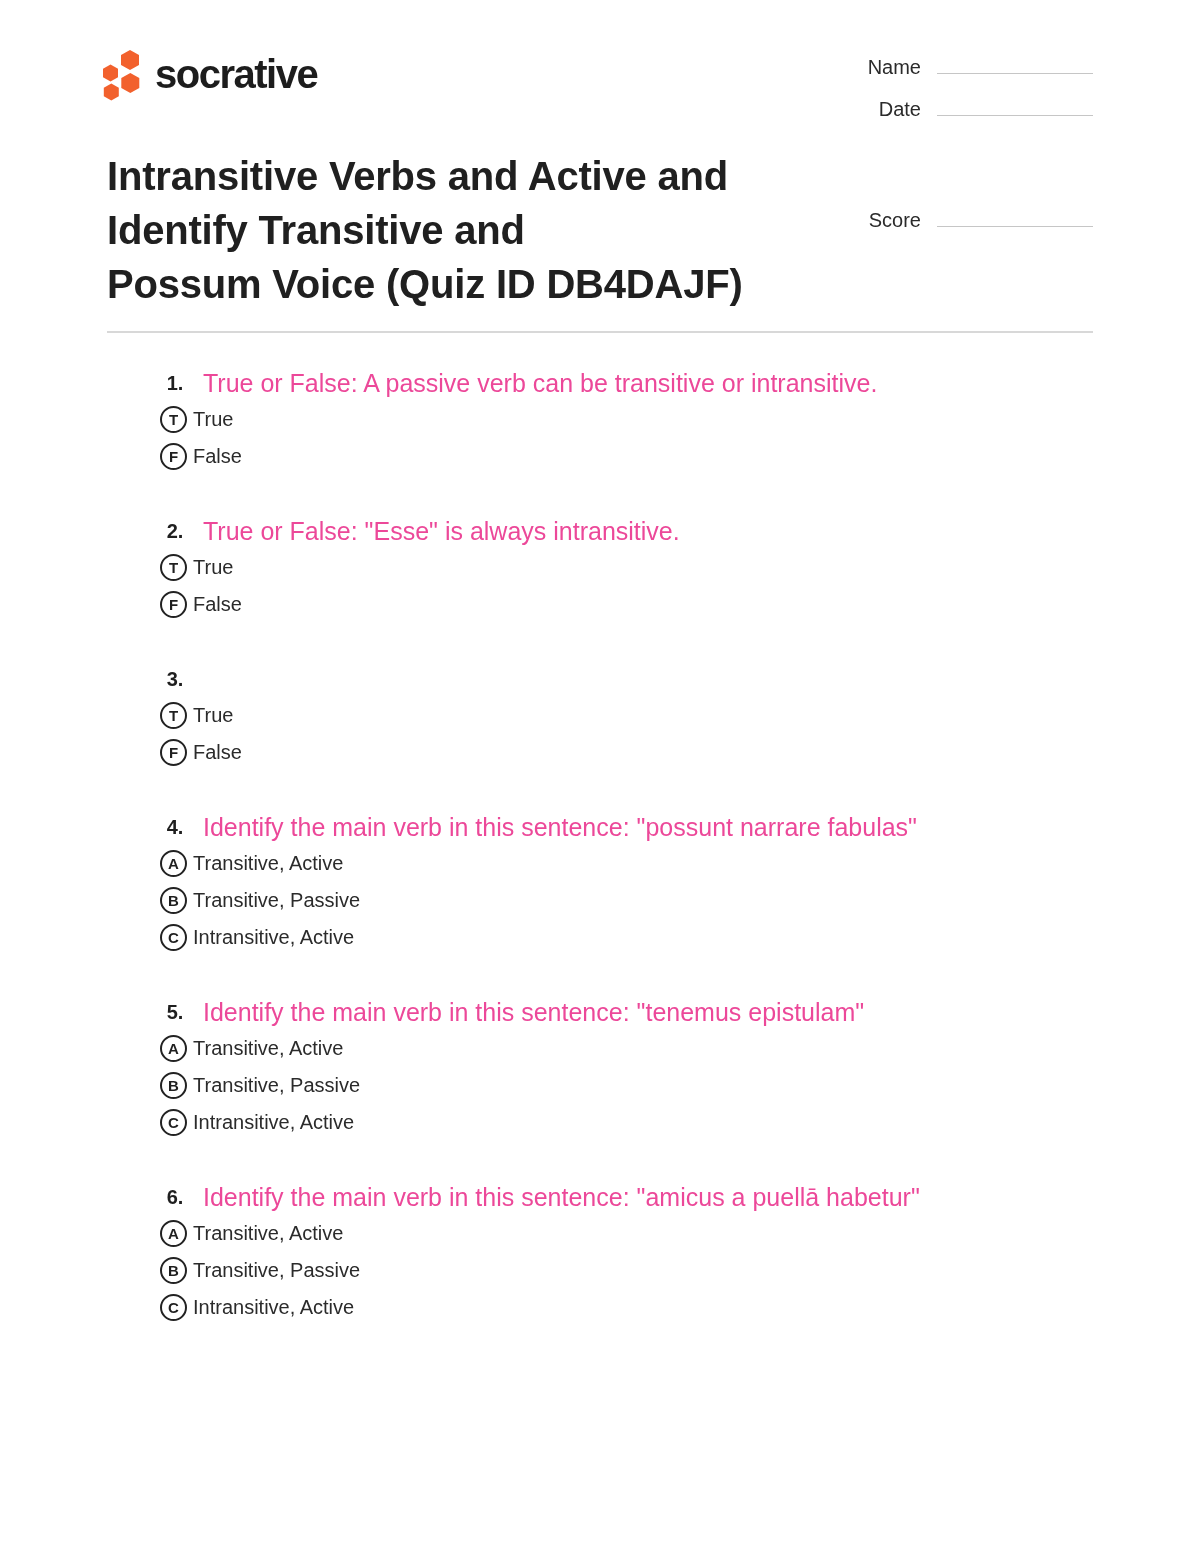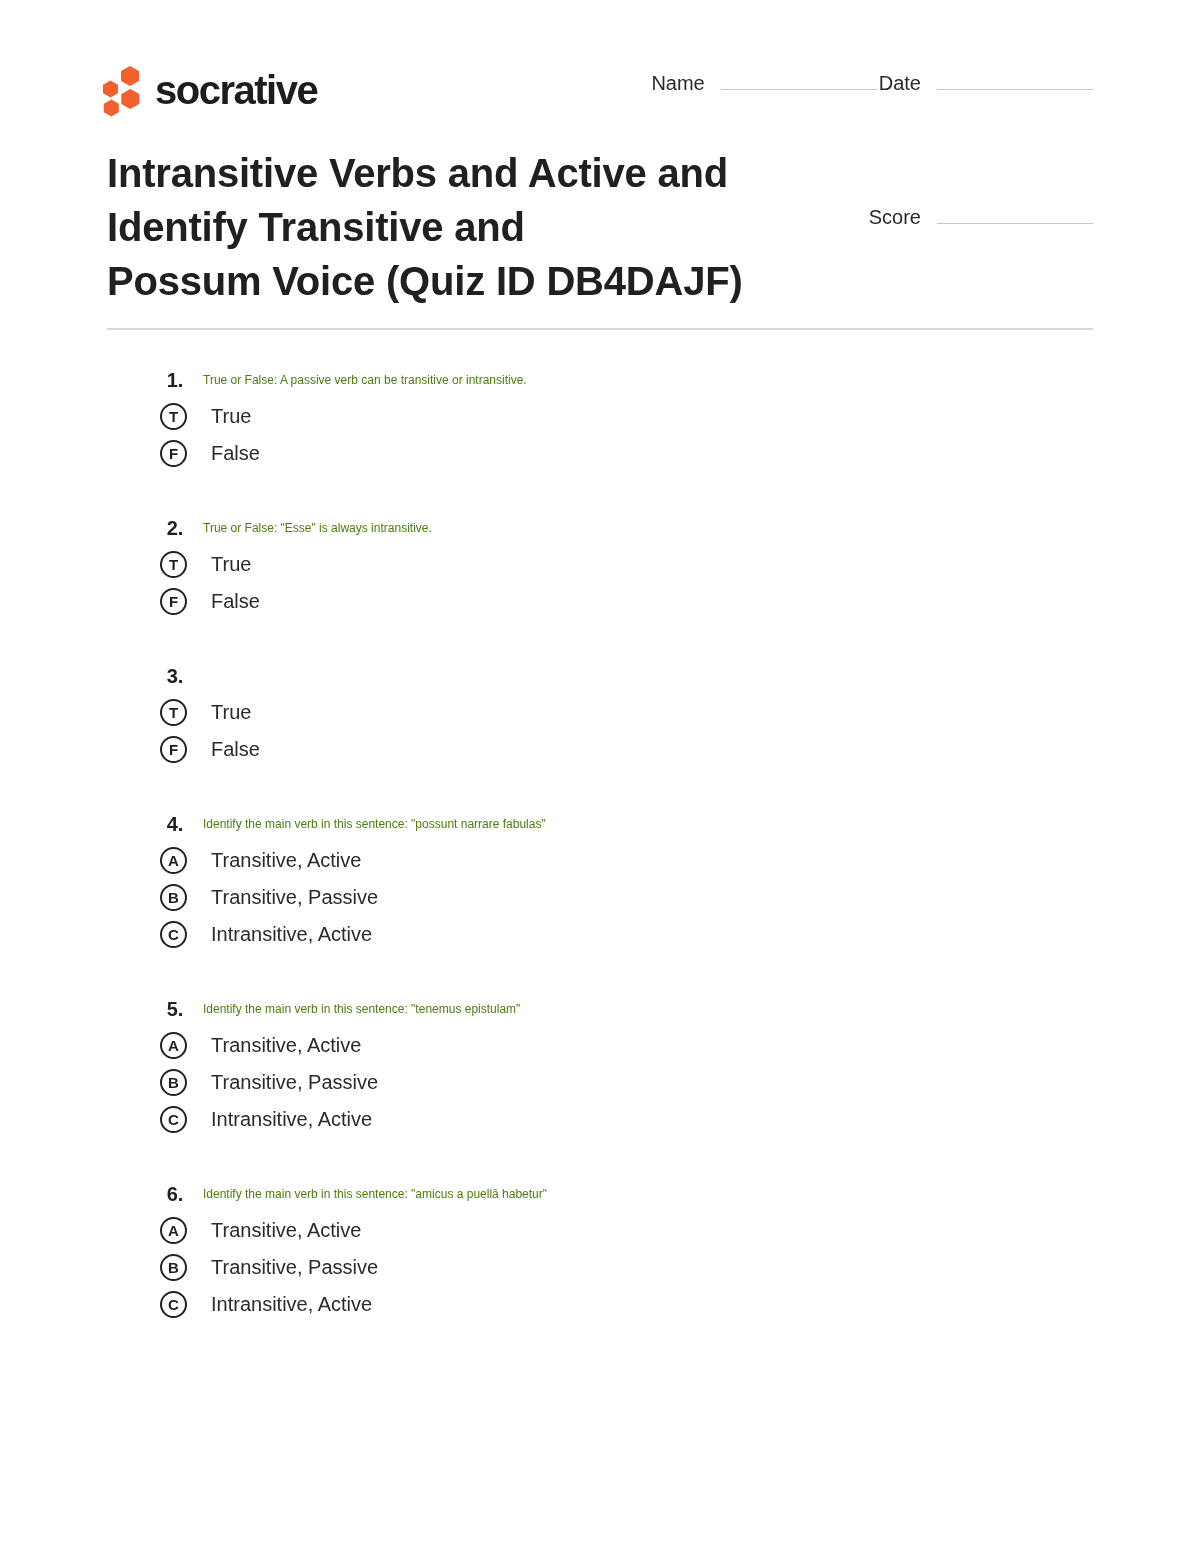--- a/index.html
+++ b/index.html
@@ -3,52 +3,52 @@
 <meta charset="utf-8">
 <style>
   * { box-sizing: border-box; }
   html, body { margin: 0; padding: 0; background: #ffffff; }
   .page {
     width: 1200px; height: 1556px; position: relative; overflow: hidden;
     background: #ffffff; font-family: "Liberation Sans", sans-serif; color: #2b2b2b;
   }
 
   
-  .header { display: flex; justify-content: space-between; align-items: flex-start; padding: 60px 107px 0 102px; }
+  .header { display: flex; justify-content: space-between; align-items: flex-start; padding: 44px 107px 0 102px; }
   .logo { display: flex; align-items: flex-start; }
   .logo svg { display: block; }
   .wordmark { font-size: 40px; font-weight: 700; color: #1d1d1d; letter-spacing: -1.5px; margin-left: 13px; margin-top: 8px; }
 
-  .fields { display: flex; flex-direction: row; gap: 2px; padding-top: 12px; }
+  .fields { display: flex; flex-direction: column; gap: 19px; padding-top: 12px; }
   .field-row { display: flex; align-items: baseline; justify-content: flex-end; }
   .field-label { font-size: 20px; color: #2b2b2b; }
   .field-line { width: 156px; border-bottom: 1.5px solid #c6c6c6; height: 18px; margin-left: 16px; }
 
   
   .title-row { display: flex; justify-content: space-between; align-items: flex-start; padding: 0 107px; margin-top: 28px; }
   h1.title { margin: 0; font-size: 40px; line-height: 54px; font-weight: 700; color: #202020; letter-spacing: -0.2px; max-width: 780px; }
   h1.title span { display: block; }
   .score-block { padding-top: 60px; }
 
   
   .divider { margin: 20px 107px 0 107px; border: none; border-top: 2px solid #d8d8d8; }
 
   
   .questions { padding: 37px 100px 0 160px; }
   .question { margin-bottom: 48px; }
   .q-line { display: flex; align-items: flex-start; margin-bottom: 2px; }
   .q-num { width: 30px; flex: none; text-align: center; font-size: 20px; font-weight: 700; color: #1f1f1f; line-height: 26px; }
-  .q-text { margin-left: 13px; font-size: 12px; color: #4d7c0f; line-height: 26px; }
+  .q-text { margin-left: 13px; font-size: 25px; color: #ec4899; line-height: 26px; }
   .option { display: flex; align-items: center; margin-top: 10px; }
   .bubble {
     width: 27px; height: 27px; flex: none; border: 2px solid #222222; border-radius: 50%;
     display: flex; align-items: center; justify-content: center;
     font-size: 15px; font-weight: 700; color: #1f1f1f;
   }
-  .opt-label { margin-left: 24px; font-size: 20px; color: #2b2b2b; }
+  .opt-label { margin-left: 6px; font-size: 20px; color: #2b2b2b; }
 </style>
 </head>
 <body>
 
 <div class="page">
 
   <div class="header">
     <div class="logo">
       <span>
         <svg width="40" height="58" viewBox="0 0 40 58" aria-hidden="true">

